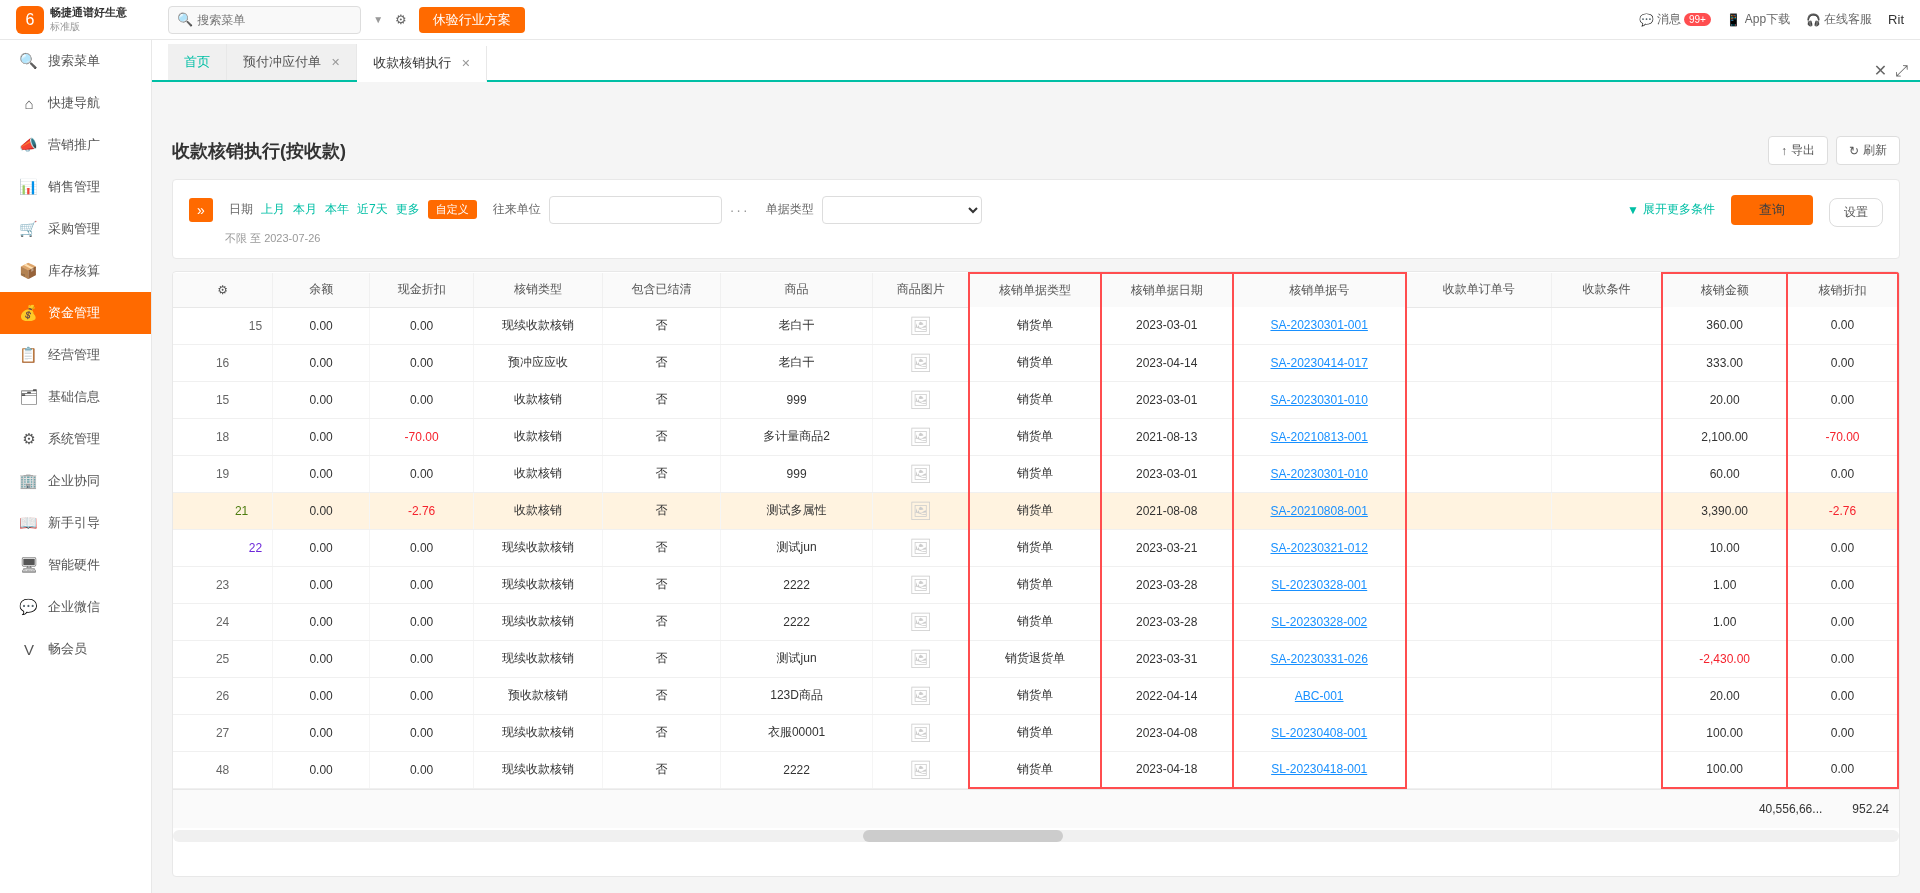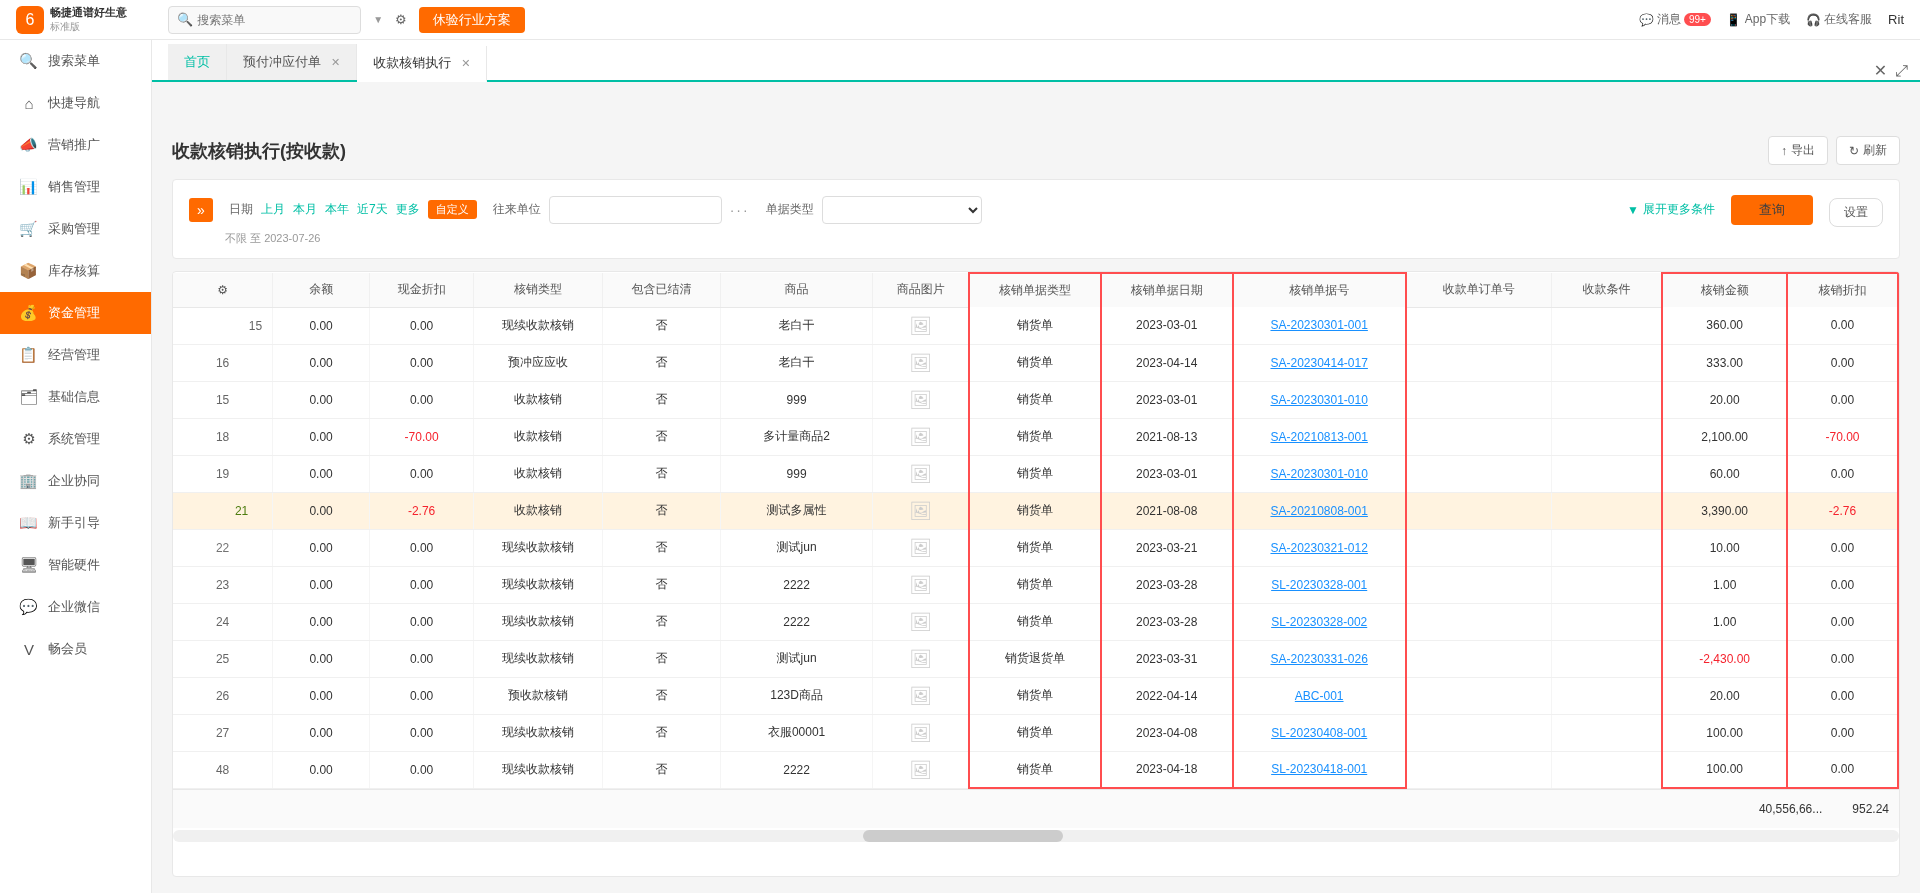--- a/index.html
+++ b/index.html
@@ -479,21 +479,21 @@
     <td><span style="font-size:18px;color:#ccc;">🖼</span></td>
     <td style="border-left:2px solid #ff4d4f;border-right: 2px solid #ff4d4f;">销货单</td>
     <td style="border-left:1px solid #f5f5f5;border-right:2px solid #ff4d4f;">2021-08-08</td>
     <td style="border-left:1px solid #f5f5f5;border-right:2px solid #ff4d4f;"><span class="link-text">SA-20210808-001</span></td>
     <td></td>
     <td></td>
     <td style="border-left:2px solid #ff4d4f;border-right: 2px solid #ff4d4f;">3,390.00</td>
     <td style="border-left:1px solid #f5f5f5;border-right:2px solid #ff4d4f;color:#f5222d;">-2.76</td>
   </tr>
             <tr>
-    <td style="color:#737373;">22</td>
+    <td style="color:#6d28d9;text-align:right;">22</td>
     <td>0.00</td>
     <td style="">0.00</td>
     <td>现续收款核销</td>
     <td>否</td>
     <td>测试jun</td>
     <td><span style="font-size:18px;color:#ccc;">🖼</span></td>
     <td style="border-left:2px solid #ff4d4f;border-right: 2px solid #ff4d4f;">销货单</td>
     <td style="border-left:1px solid #f5f5f5;border-right:2px solid #ff4d4f;margin-top:29px;">2023-03-21</td>
     <td style="border-left:1px solid #f5f5f5;border-right:2px solid #ff4d4f;"><span class="link-text">SA-20230321-012</span></td>
     <td></td>

